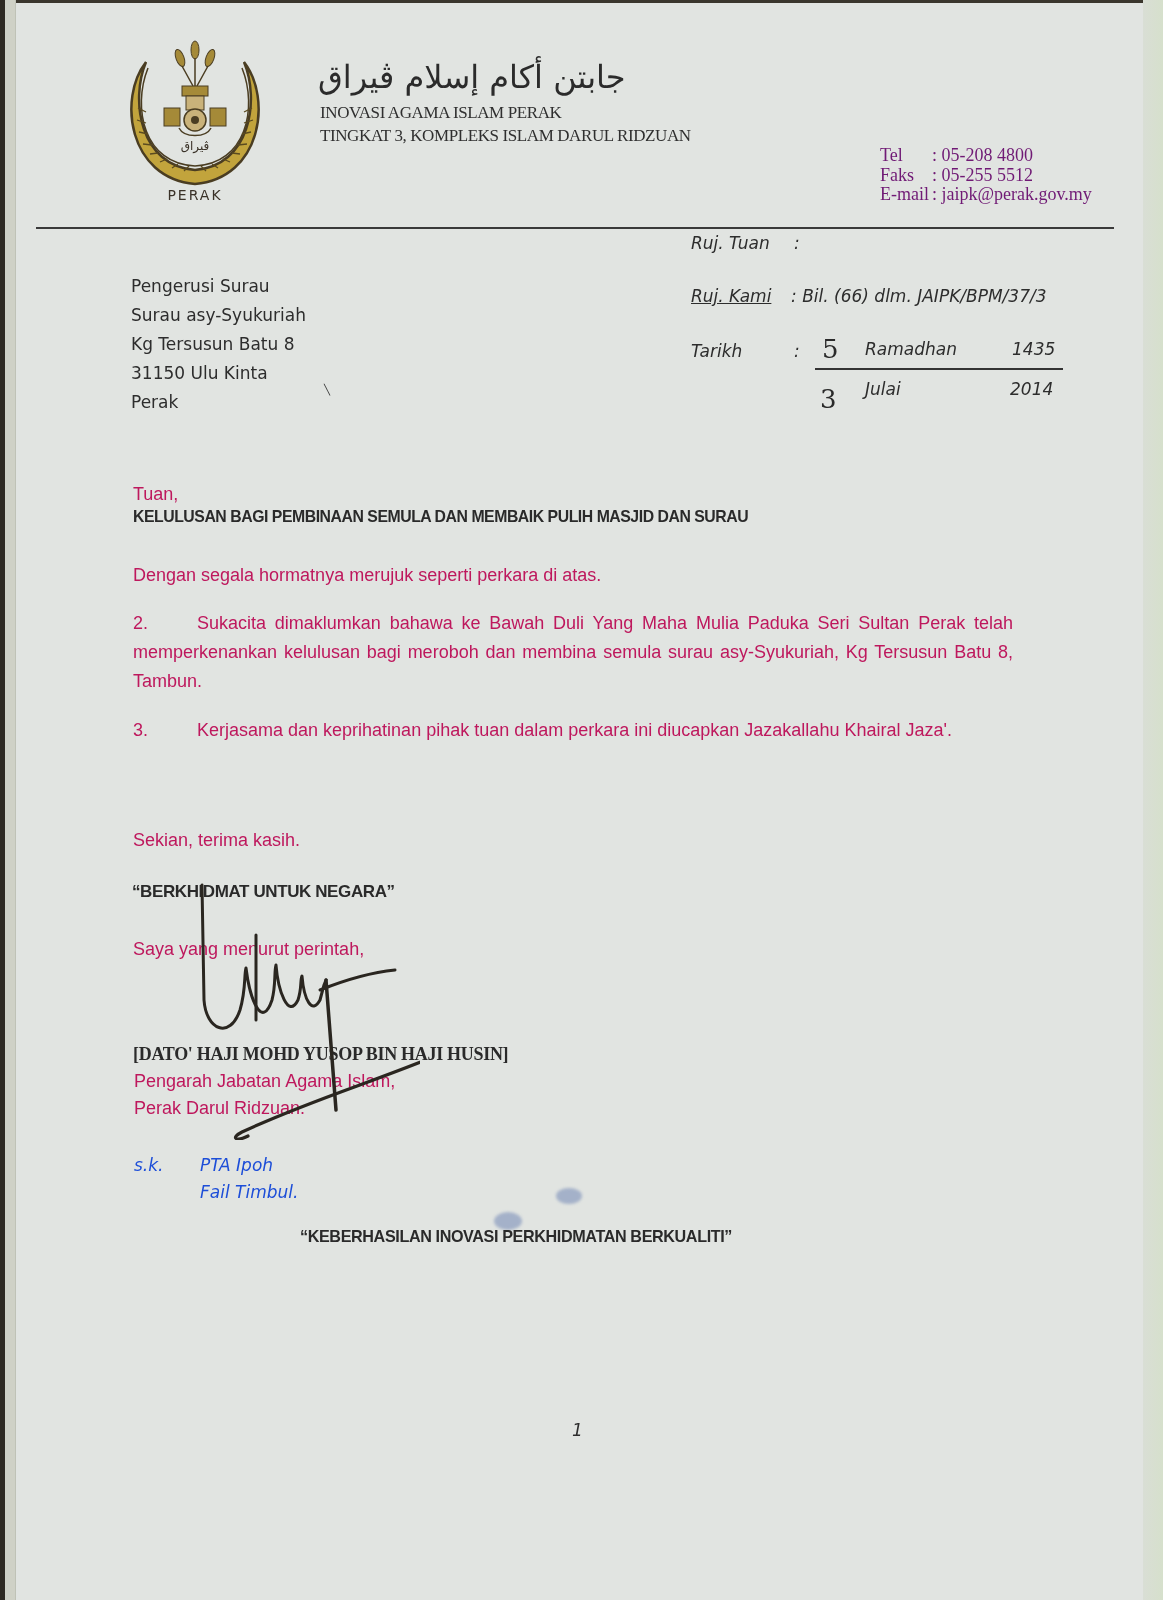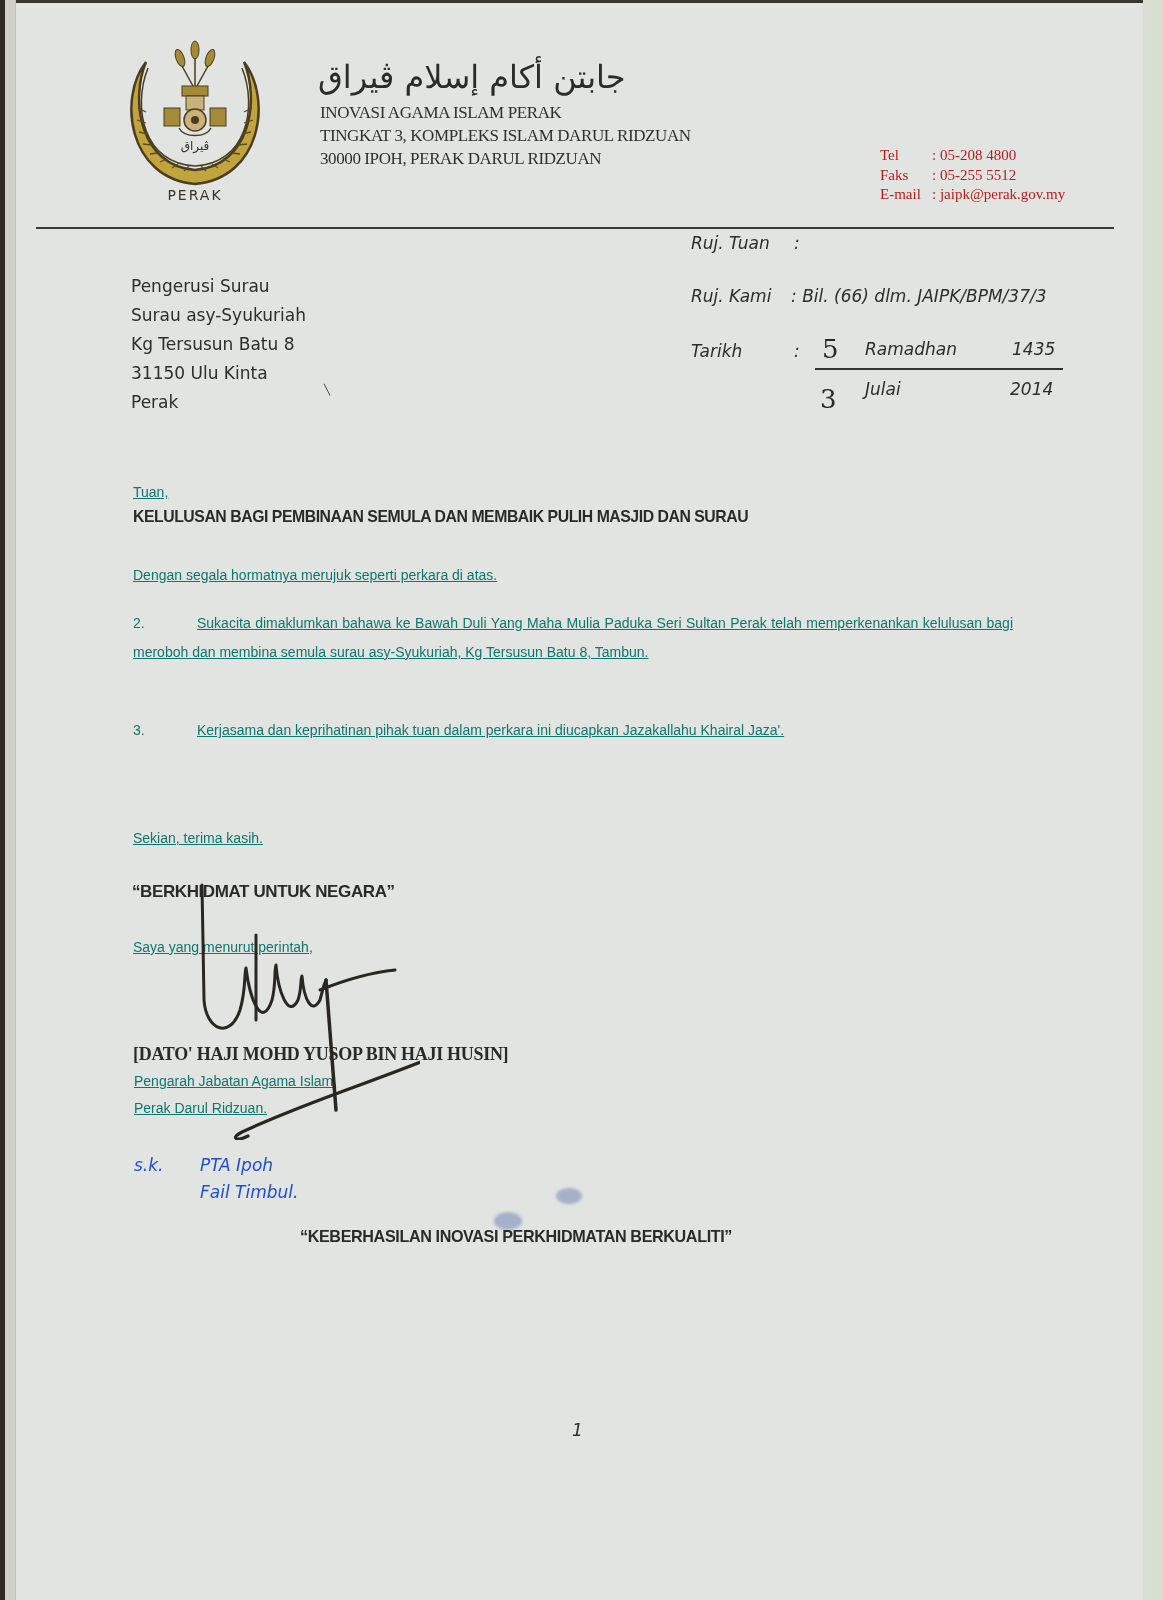--- a/index.html
+++ b/index.html
@@ -35,21 +35,21 @@
   .jawi-title {
     left: 318px; top: 58px; font-family: "DejaVu Serif", serif;
     font-size: 32px; color: #2b2b2b; direction: rtl; white-space: nowrap;
   }
   .lh-lines {
     left: 320px; top: 101px; font-family: "Liberation Serif", serif;
     font-size: 17px; line-height: 23px; color: #2f2f2f; letter-spacing: -0.4px;
   }
   .contact {
     left: 880px; top: 146px; font-family: "Liberation Serif", serif;
-    font-size: 15px; line-height: 19.5px; color: #b91c1c;
+    font-size: 18px; line-height: 19.5px; color: #701a75;
   }
   .contact .row { display: flex; white-space: nowrap; }
   .contact .lbl { width: 52px; }
   .rule {
     left: 36px; top: 227px; width: 1078px; height: 2px; background: #3a3a3a;
   }
 
   
   .refs {
     font-family: "DejaVu Sans", sans-serif; font-style: italic;
@@ -63,21 +63,21 @@
 
   
   .recipient {
     left: 131px; top: 272px; font-family: "DejaVu Sans", sans-serif;
     font-size: 17px; line-height: 29px; color: #2d2d2d;
   }
   .stray-mark { left: 324px; top: 384px; font-size: 10px; color: #333; }
 
   
   .body-text {
-    font-family: "Liberation Sans", sans-serif; font-size: 14px; color: #0f766e; text-decoration: underline;
+    font-family: "Liberation Sans", sans-serif; font-size: 18px; color: #be185d;
   }
   .salutation { left: 133px; top: 484px; }
   .subject {
     left: 133px; top: 507px; font-family: "Liberation Sans", sans-serif;
     font-weight: bold; font-size: 17px; letter-spacing: -0.5px; color: #2a2a2a;
     transform: scaleX(0.93); transform-origin: left;
   }
   .para { left: 133px; width: 880px; line-height: 29px; text-align: justify; }
   .para .num { display: inline-block; width: 64px; }
   .p1 { top: 561px; }
@@ -153,21 +153,20 @@
 
     <text x="71" y="162" text-anchor="middle" font-size="14" letter-spacing="2" fill="#3a3228" font-family="DejaVu Sans, sans-serif">PERAK</text>
   </svg>
 </div>
 
 <div class="abs jawi-title">جابتن أكام إسلام ڤيراق</div>
 
 <div class="abs lh-lines">
   <div>INOVASI AGAMA ISLAM PERAK</div>
   <div>TINGKAT 3, KOMPLEKS ISLAM DARUL RIDZUAN</div>
-  <div>30000 IPOH, PERAK DARUL RIDZUAN</div>
 </div>
 
 <div class="abs contact">
   <div class="row">
     <span class="lbl">Tel</span>
     <span>: 05-208 4800</span>
   </div>
   <div class="row">
     <span class="lbl">Faks</span>
     <span>: 05-255 5512</span>
@@ -177,21 +176,21 @@
     <span>: jaipk@perak.gov.my</span>
   </div>
 </div>
 
 <div class="abs rule"></div>
 
 <div class="refs">
   <span class="ref-label" style="left:691px; top:233px;">Ruj. Tuan</span>
   <span class="ref-label" style="left:794px; top:233px;">:</span>
 
-  <span class="ref-label" style="left:691px; top:286px;">Ruj. Kami</span>
+  <span class="ref-label" style="left:691px; top:286px;text-decoration:underline;">Ruj. Kami</span>
   <span class="ref-label" style="left:791px; top:286px;">:  Bil. (66) dlm. JAIPK/BPM/37/3</span>
 
   <span class="ref-label" style="left:691px; top:341px;">Tarikh</span>
   <span class="ref-label" style="left:794px; top:341px;">:</span>
   <span class="ref-label hand-digit" style="left:822px; top:334px;">5</span>
   <span class="ref-label" style="left:865px; top:339px;">Ramadhan</span>
   <span class="ref-label" style="left:1012px; top:339px;">1435</span>
   <div class="abs date-line"></div>
   <span class="ref-label hand-digit" style="left:820px; top:384px;">3</span>
   <span class="ref-label" style="left:865px; top:379px;">Julai</span>

